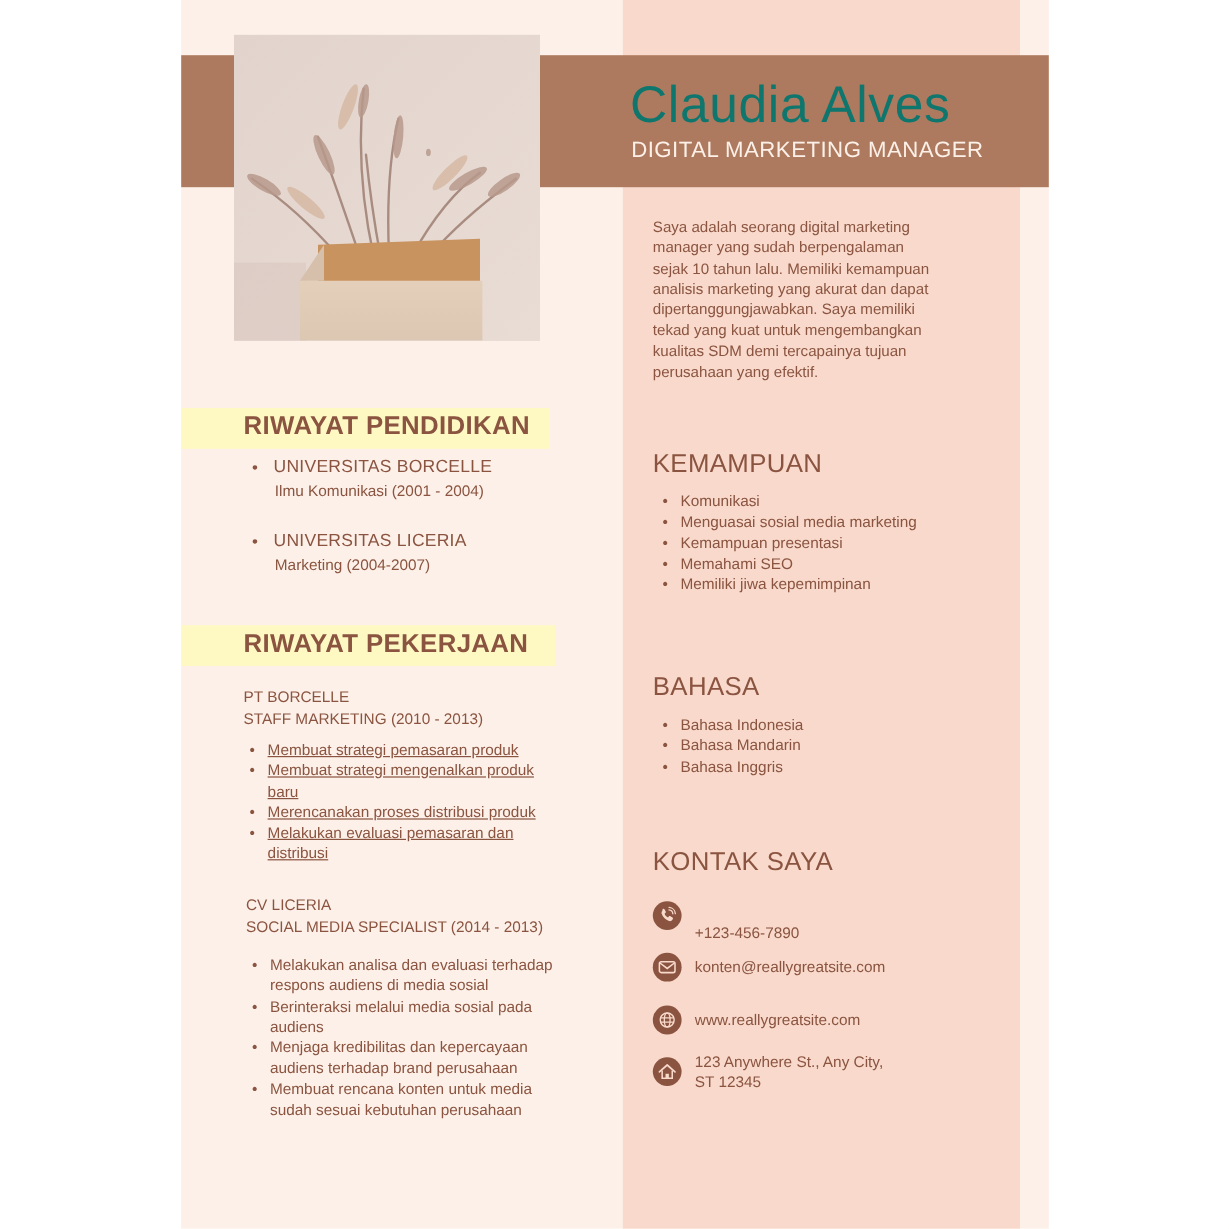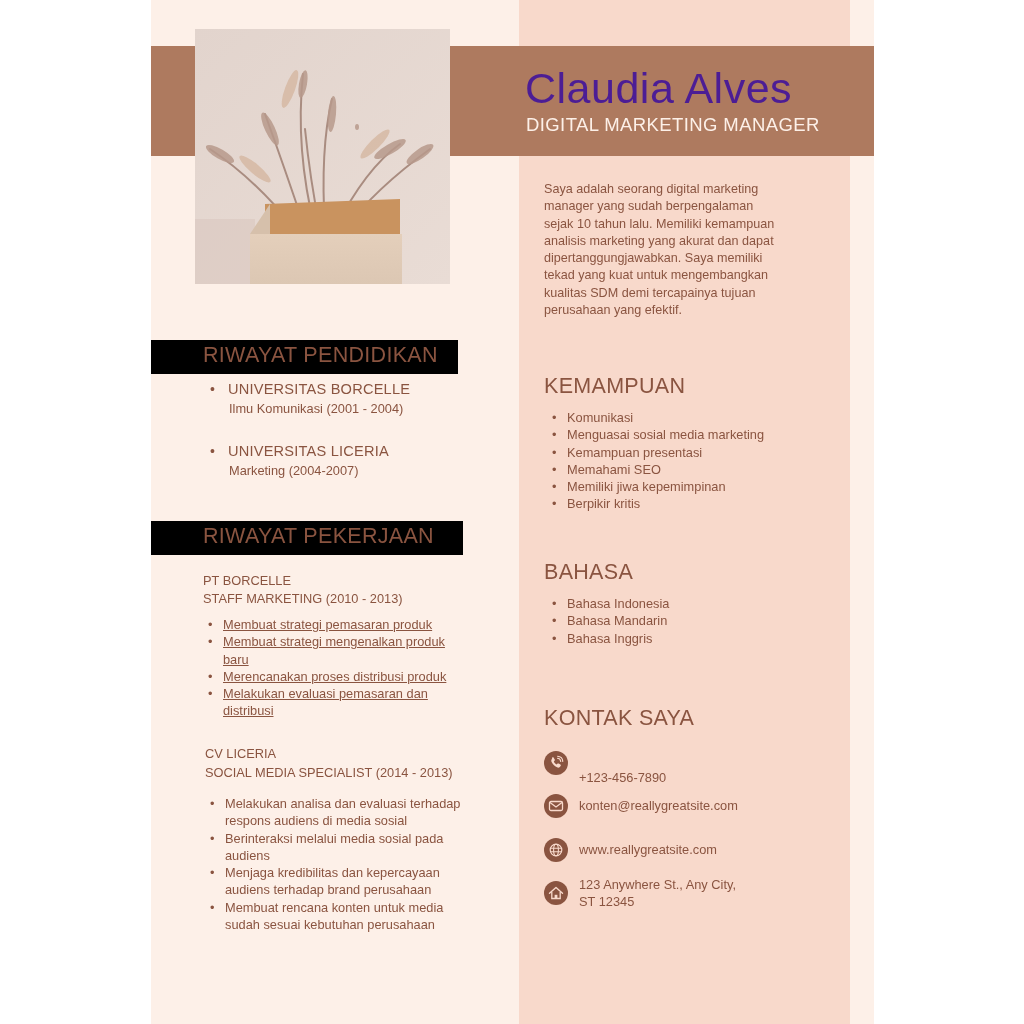--- a/index.html
+++ b/index.html
@@ -6,26 +6,26 @@
   html, body { width: 1024px; height: 1024px; background: #ffffff; overflow: hidden; }
   body { position: relative; font-family: "Liberation Sans", "DejaVu Sans", sans-serif; color: #8a5440; }
 
   .page { position: absolute; left: 151px; top: 0; width: 723px; height: 1024px; background: #fdf0e8; }
   .right-col { position: absolute; left: 519px; top: 0; width: 331px; height: 1024px; background: #f8d9cb; }
   .header-band { position: absolute; left: 151px; top: 46px; width: 723px; height: 110px; background: #ae7a5f; }
 
   .photo { position: absolute; left: 195px; top: 29px; width: 255px; height: 255px; overflow: hidden; background: #e5d8d2; }
   .photo svg { display: block; width: 100%; height: 100%; }
 
-  .name { position: absolute; left: 525px; top: 64px; font-size: 43px; color: #4c1d95; letter-spacing: 0.5px; white-space: nowrap; }
+  .name { position: absolute; left: 525px; top: 64px; font-size: 43px; color: #0f766e; letter-spacing: 0.5px; white-space: nowrap; }
   .job-title { position: absolute; left: 526px; top: 114px; font-size: 18.5px; color: #fdf0e8; letter-spacing: 0.4px; white-space: nowrap; }
 
   .about { position: absolute; left: 544px; top: 181px; width: 262px; font-size: 12.6px; line-height: 17.3px; color: #8a5440; white-space: pre-line; }
 
-  .section-bar { position: absolute; background: #000000; }
+  .section-bar { position: absolute; background: #fef9c3; font-weight: bold; }
   .section-bar span { position: absolute; left: 52px; top: 3px; font-size: 21.5px; color: #8a5440; letter-spacing: 0.3px; white-space: nowrap; }
 
   .right-heading { position: absolute; left: 544px; font-size: 21.5px; color: #8a5440; letter-spacing: 0.3px; white-space: nowrap; }
 
   ul.bullets { list-style: none; }
   ul.bullets li { position: relative; padding-left: 22px; }
   ul.bullets li::before { content: "•"; position: absolute; left: 7px; top: 0; }
 
   .edu { position: absolute; left: 206px; top: 380px; width: 280px; }
   .edu-item { position: relative; padding-left: 22px; margin-bottom: 23px; }
@@ -151,21 +151,20 @@
   </ul>
 </div>
 
 <div class="right-heading" style="top:374px;">KEMAMPUAN</div>
 <ul class="bullets skills">
   <li>Komunikasi</li>
   <li>Menguasai sosial media marketing</li>
   <li>Kemampuan presentasi</li>
   <li>Memahami SEO</li>
   <li>Memiliki jiwa kepemimpinan</li>
-  <li>Berpikir kritis</li>
 </ul>
 
 <div class="right-heading" style="top:560px;">BAHASA</div>
 <ul class="bullets langs">
   <li>Bahasa Indonesia</li>
   <li>Bahasa Mandarin</li>
   <li>Bahasa Inggris</li>
 </ul>
 
 <div class="right-heading" style="top:706px;">KONTAK SAYA</div>

